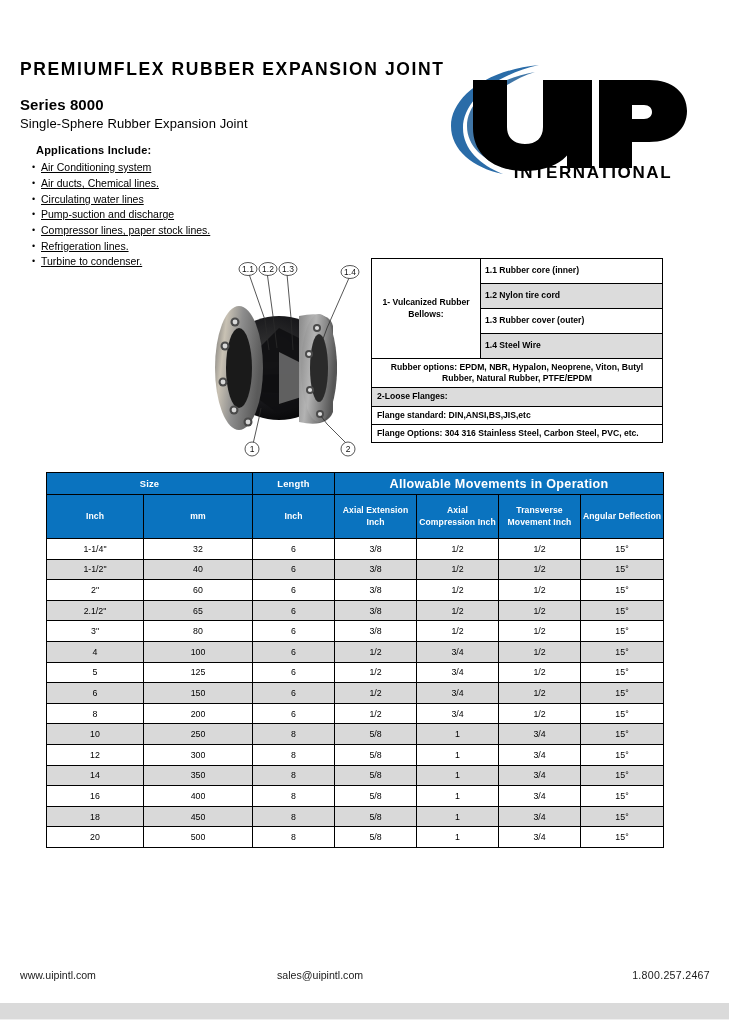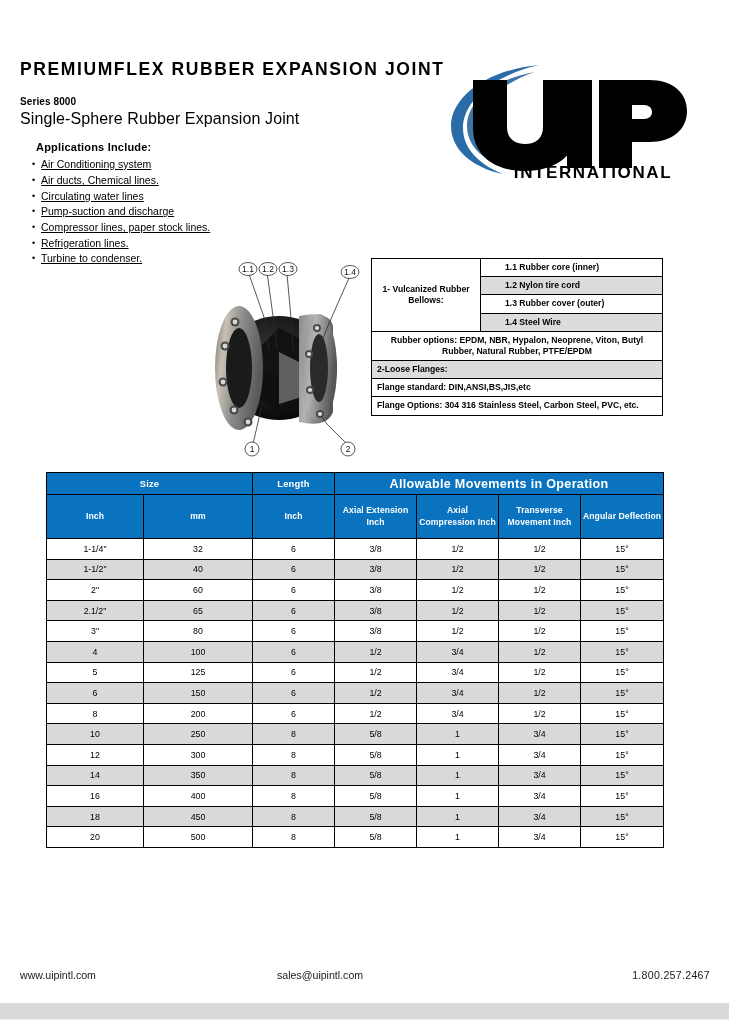--- a/index.html
+++ b/index.html
@@ -37,27 +37,27 @@
   }
   .main-title {
     font-size: 17.5px;
     font-weight: bold;
     letter-spacing: 1.6px;
     line-height: 1.1;
     white-space: nowrap;
   }
   .series {
     margin-top: 17px;
-    font-size: 10px;
+    font-size: 15px;
     font-weight: bold;
     letter-spacing: 0.1px;
   }
   .series-sub {
     margin-top: 3px;
-    font-size: 16px;
+    font-size: 13px;
     letter-spacing: 0.1px;
   }
   .apps {
     margin-top: 13px;
     margin-left: 16px;
   }
   .apps-title {
     font-size: 11px;
     font-weight: bold;
     letter-spacing: 0.2px;
@@ -114,21 +114,21 @@
     vertical-align: middle;
     line-height: 1.3;
   }
   .spec-label {
     width: 109px;
     text-align: center;
     font-size: 9.2px;
     line-height: 1.45;
   }
   .spec-shade { background: #dcdcdc; }
-  td.spec-item { height: 18px; padding-left: 24px; }
+  td.spec-item { height: 25px; padding-left: 4px; }
   .spec-note {
     text-align: center;
     font-size: 9.1px;
     line-height: 1.42;
     padding: 4px 6px;
   }
   .spec-row-line { padding: 4px 6px; font-size: 9.1px; line-height: 1.35; }
 
   
   .data-table {

